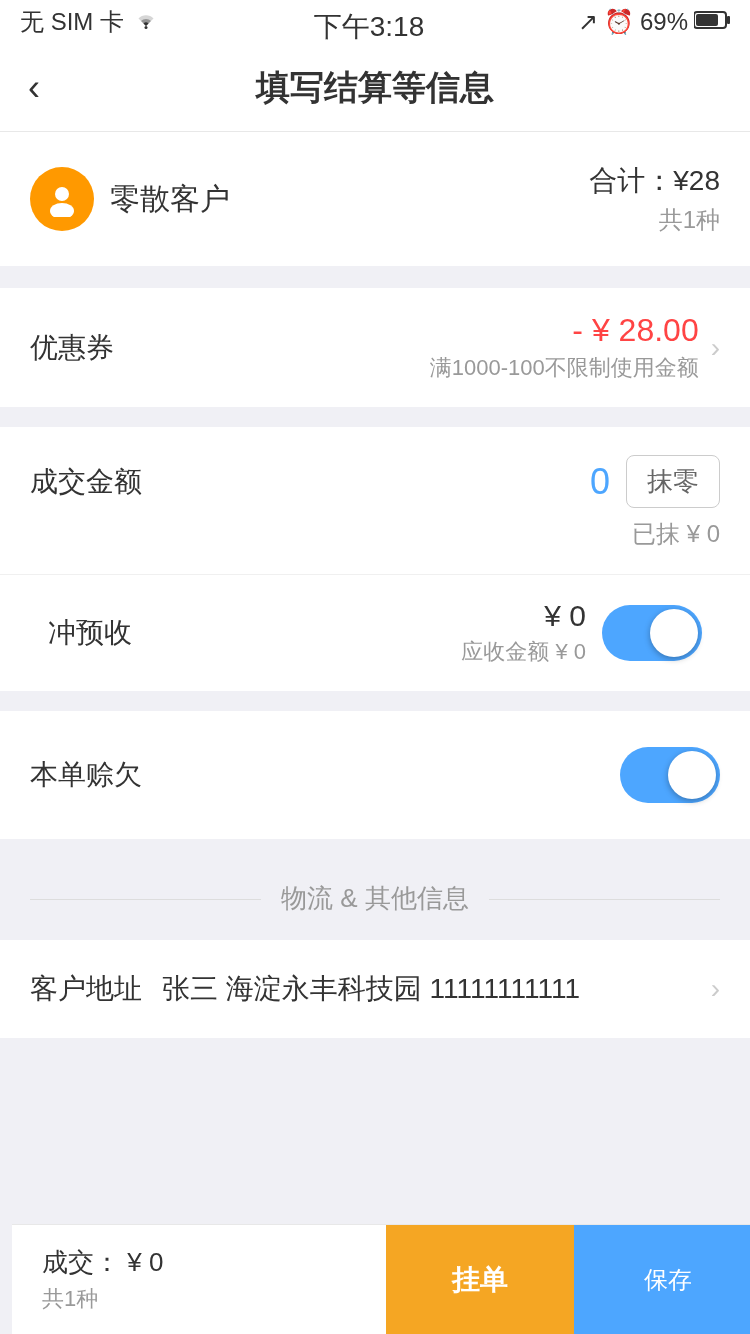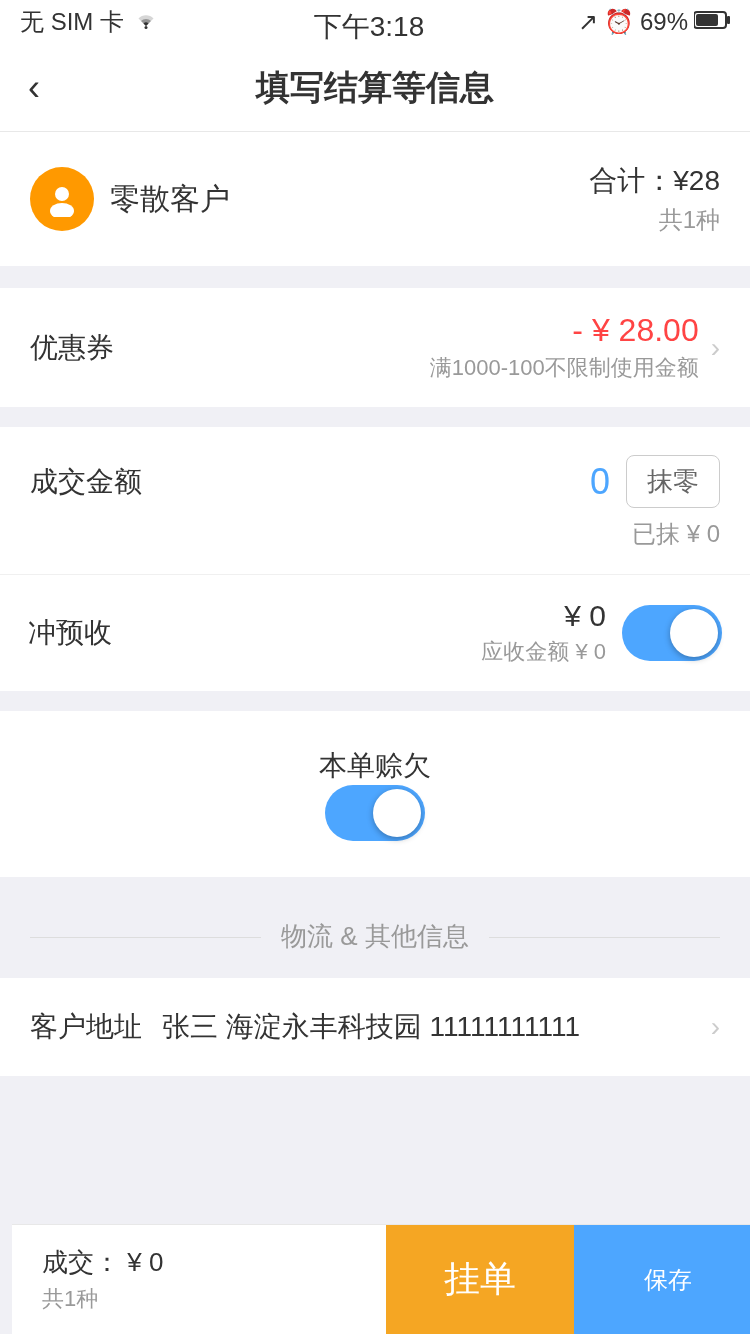--- a/index.html
+++ b/index.html
@@ -200,21 +200,21 @@
       padding: 0 30px 24px 30px;
       font-size: 24px;
       color: #999;
     }
 
     
     .charge-row {
       display: flex;
       align-items: center;
       justify-content: space-between;
-      padding: 24px 28px;
+      padding: 24px 48px;
       background: #fff;
       border-top: 1px solid #f0f0f0;
     }
     .charge-right {
       display: flex;
       align-items: center;
       gap: 16px;
     }
     .charge-amount-block {
       text-align: right;
@@ -252,21 +252,20 @@
       box-shadow: 0 2px 6px rgba(0,0,0,0.3);
     }
 
     
     .debt-row {
       display: flex;
       align-items: center;
       justify-content: space-between;
       padding: 36px 30px;
       background: #fff;
-      flex-direction: column;
     }
     .debt-label {
       font-size: 28px;
       color: #333;
     }
 
     
     .due-date-row {
       display: flex;
       align-items: center;
@@ -354,23 +353,23 @@
       color: #999;
       margin-top: 4px;
     }
     .bottom-btn-hang {
       width: 188px;
       height: 110px;
       background: #f5a623;
       display: flex;
       align-items: center;
       justify-content: center;
-      font-size: 36px;
+      font-size: 28px;
       color: #fff;
-      font-weight: 400;
+      font-weight: 700;
       cursor: pointer;
     }
     .bottom-btn-save {
       width: 188px;
       height: 110px;
       background: #4da6ff;
       display: flex;
       align-items: center;
       justify-content: center;
       font-size: 24px;

